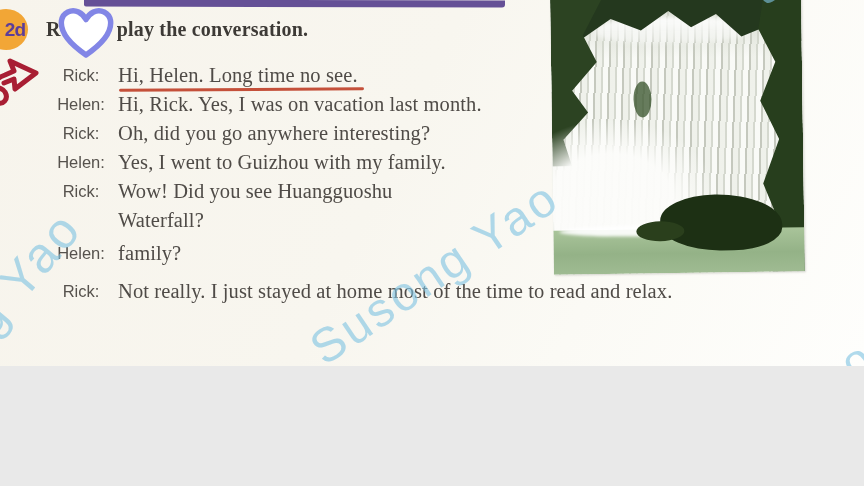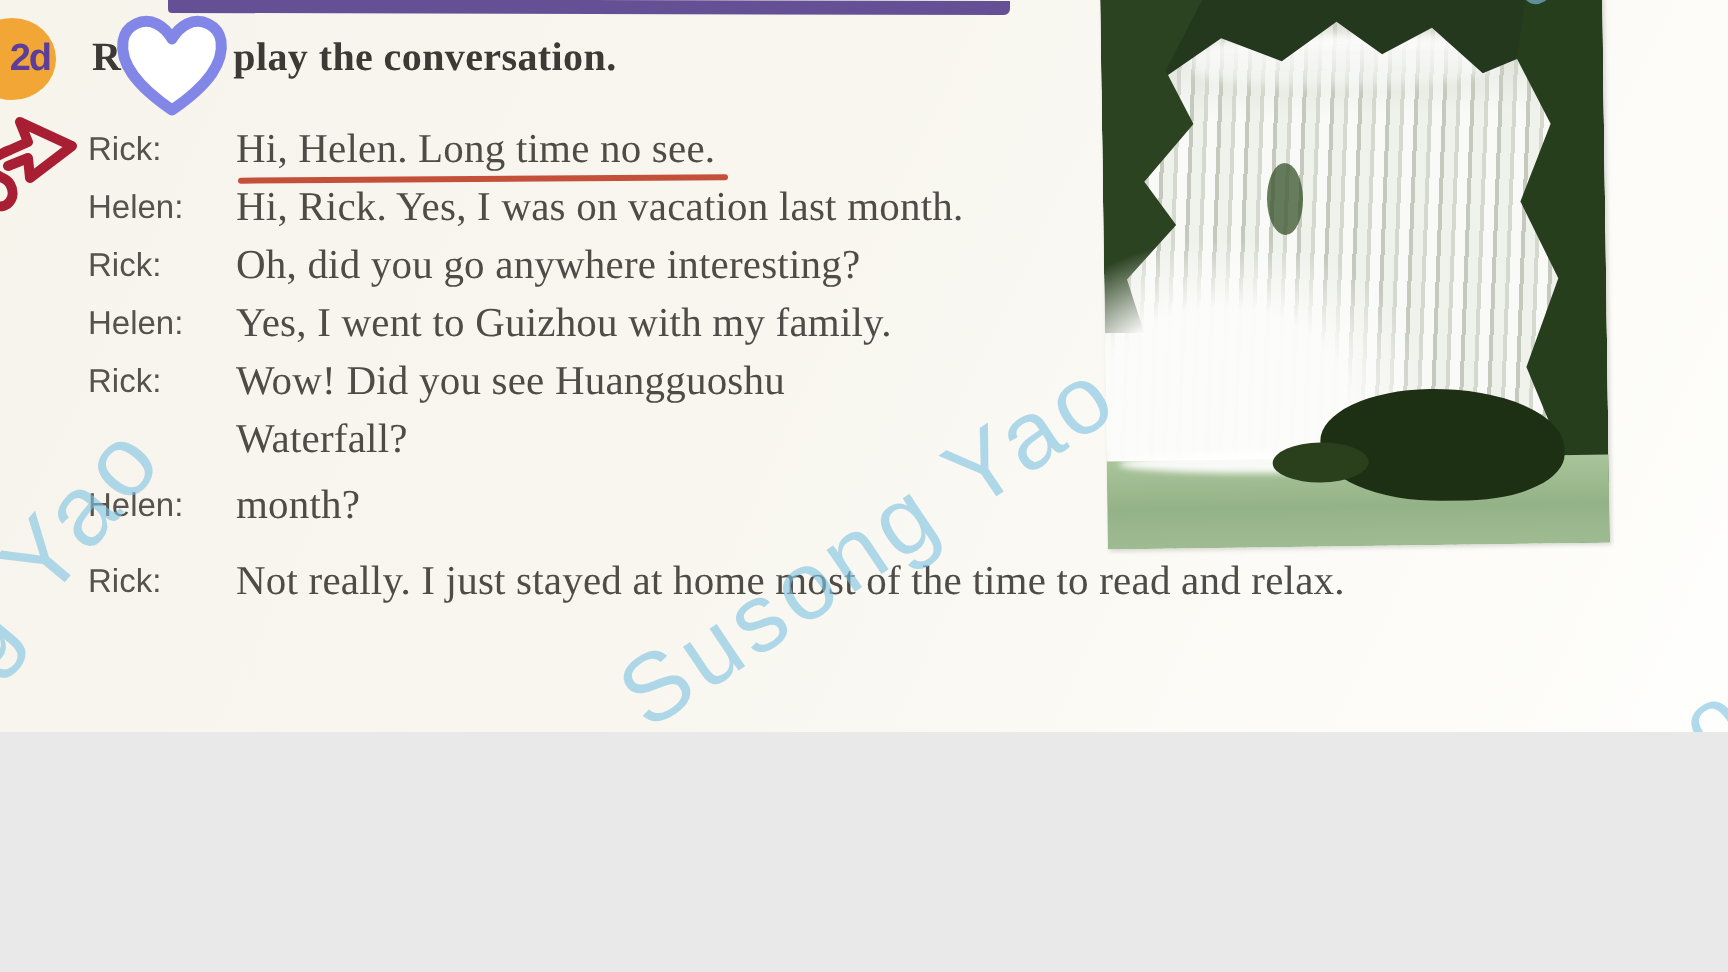--- a/index.html
+++ b/index.html
@@ -25,21 +25,21 @@
   .title{position:absolute;left:46px;top:18px;font-weight:bold;font-size:20px;
     color:#3d3a36;letter-spacing:.2px;z-index:3;white-space:nowrap;}
   .title .gap{display:inline-block;width:56px;}
   .heart{position:absolute;left:57px;top:4px;z-index:4;}
 
   
   .dialogue{position:absolute;left:44px;top:61px;width:770px;z-index:3;}
   .drow{display:grid;grid-template-columns:74px 1fr;align-items:start;}
   .drow:nth-child(6){margin-top:4px;}
   .drow:nth-child(7){margin-top:9px;}
-  .speaker{font-family:"Liberation Sans",sans-serif;font-size:16.5px;color:#56524d;line-height:29px;}
+  .speaker{font-family:"Liberation Sans",sans-serif;font-size:16.5px;color:#56524d;line-height:29px;text-align:center;}
   .utter{font-size:20.5px;color:#4f4b47;line-height:29px;letter-spacing:.1px;}
   .dline{white-space:nowrap;}
   .dline.underlined{display:inline-block;position:relative;}
   .dline.underlined::after{content:"";position:absolute;left:1px;right:-6px;bottom:-1px;
     height:2.6px;background:#c4503a;border-radius:2px;transform:rotate(-.4deg);}
 
   
   .photo{position:absolute;left:552px;top:-3px;width:251px;height:276px;
     transform:rotate(-.8deg);overflow:hidden;background:#e8ebe2;z-index:2;
     box-shadow:1px 1px 2px rgba(150,150,140,.35);}
@@ -134,21 +134,21 @@
       <div class="drow">
         <span class="speaker">Rick:</span>
         <div class="utter">
           <div class="dline">Wow! Did you see Huangguoshu</div>
           <div class="dline">Waterfall?</div>
         </div>
       </div>
       <div class="drow">
         <span class="speaker">Helen:</span>
         <div class="utter">
-          <div class="dline">month?</div>
+          <div class="dline">family?</div>
         </div>
       </div>
       <div class="drow">
         <span class="speaker">Rick:</span>
         <div class="utter">
           <div class="dline">Not really. I just stayed at home most of the time to read and relax.</div>
         </div>
       </div>
     </div>
 

